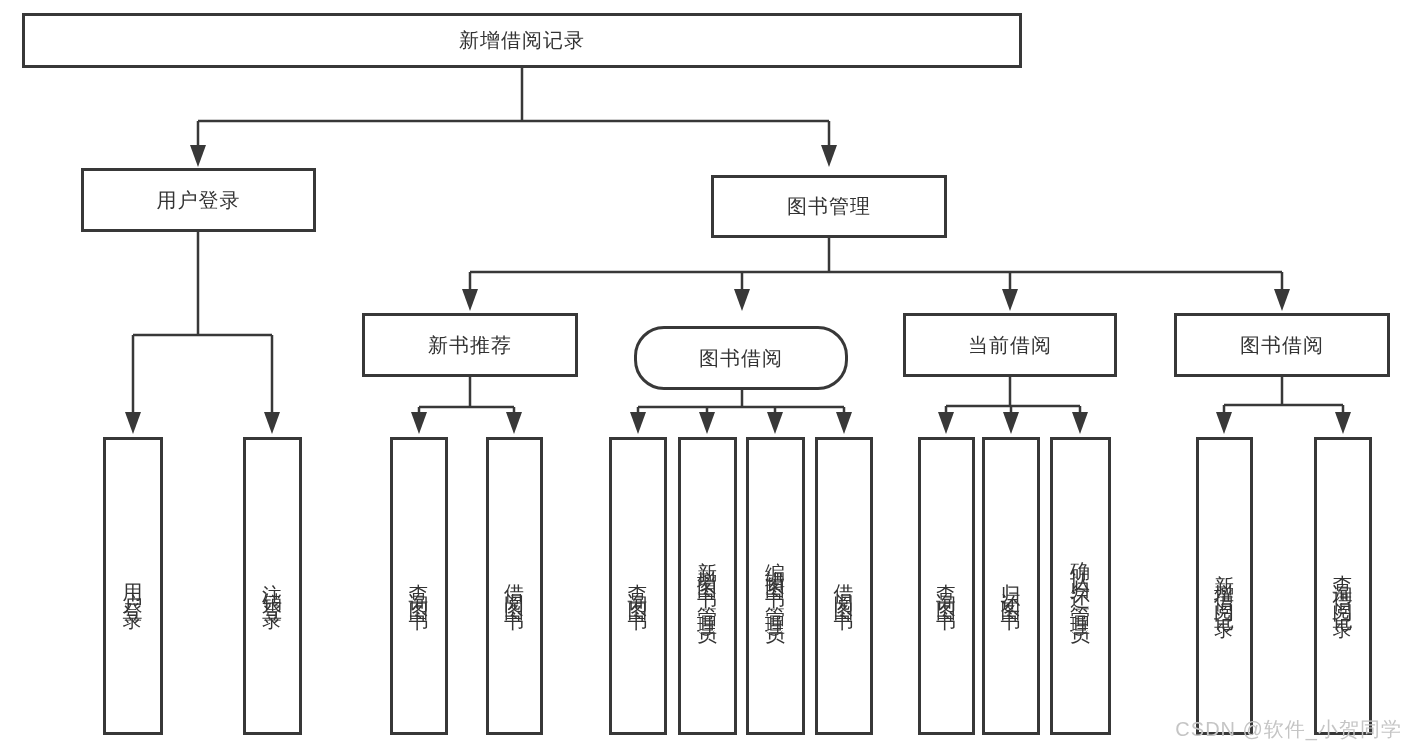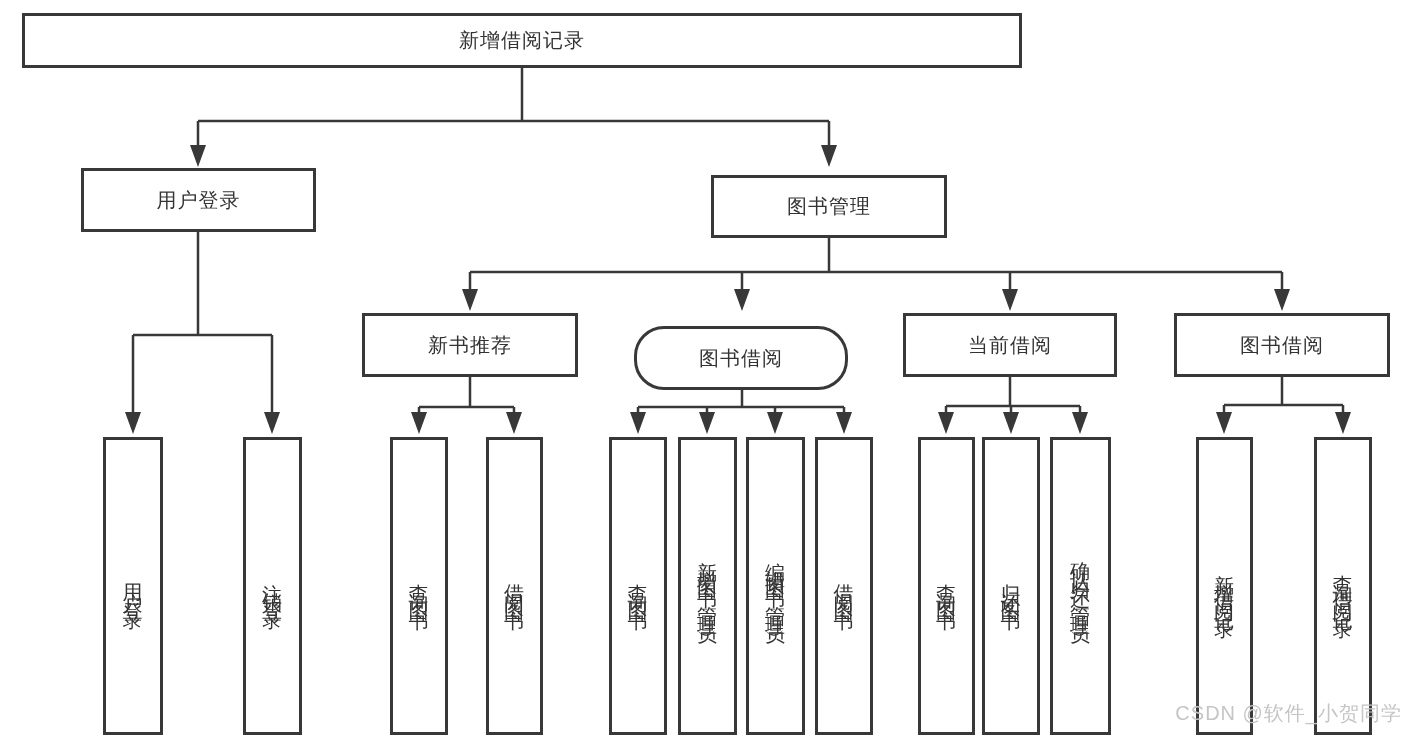--- a/index.html
+++ b/index.html
@@ -40,21 +40,21 @@
     writing-mode: vertical-rl;
     text-orientation: mixed;
     letter-spacing: 9px;
     line-height: 1.1;
     white-space: nowrap;
   }
 
   .watermark {
     position: absolute;
     right: 3px;
-    bottom: 20px;
+    bottom: 4px;
     font-size: 20px;
     letter-spacing: 1px;
     color: #c5c5c5;
     white-space: nowrap;
   }
 </style>
 </head>
 <body>
 
 <div class="canvas">

